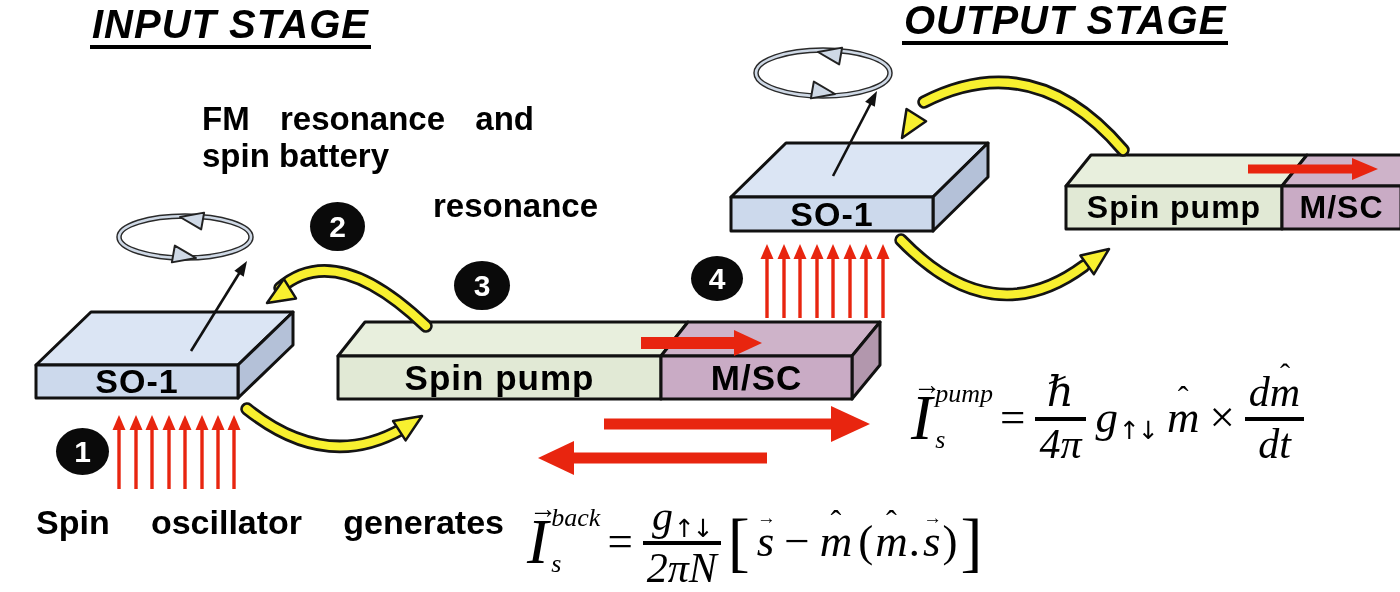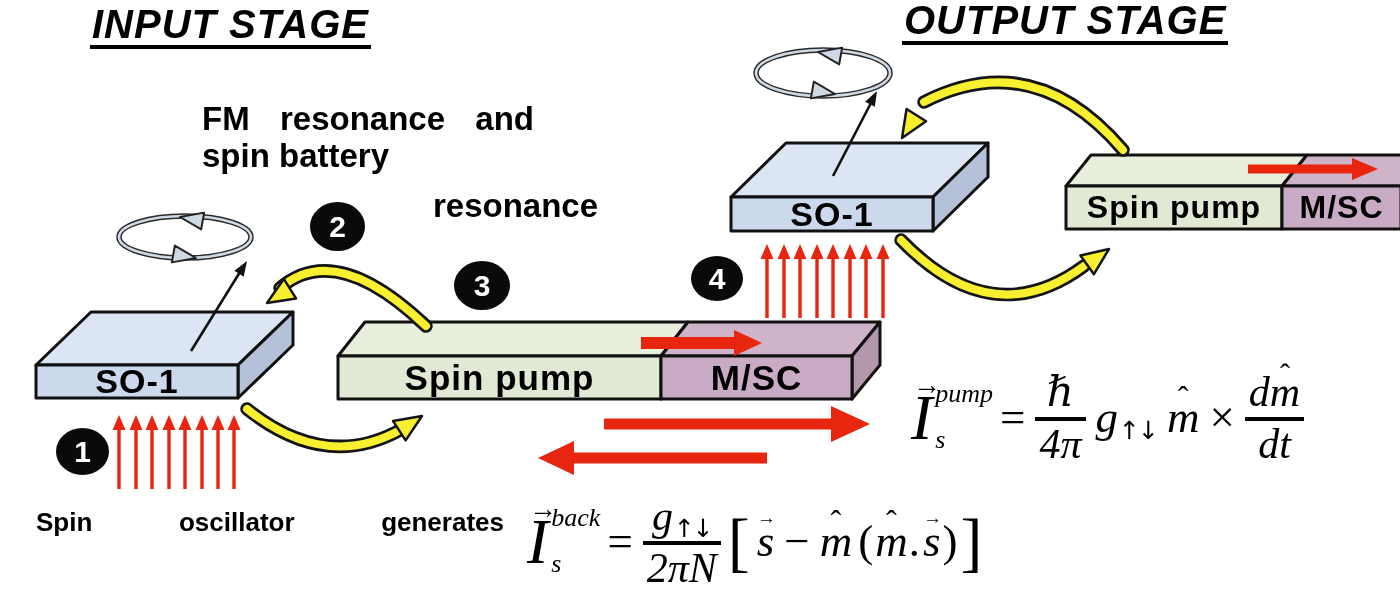--- a/index.html
+++ b/index.html
@@ -24,21 +24,21 @@
   .rhead{fill:var(--ribbon-blue);stroke:#222;stroke-width:2;stroke-linejoin:round;}
   .thin{stroke:#111;stroke-width:2.6;}
   .thead{fill:#111;}
 
   
   .abs{position:absolute;}
   .stage-title{font-size:40px;font-weight:bold;font-style:italic;letter-spacing:1px;
                border-bottom:4px solid #000;padding:0 2px 1px 2px;line-height:1.0;}
   .note{font-size:33px;font-weight:bold;line-height:37px;white-space:nowrap;}
   .note .jline{white-space:normal;text-align:justify;text-align-last:justify;}
-  .gen{font-size:26px;font-weight:bold;line-height:37px;white-space:nowrap;}
+  .gen{font-size:34px;font-weight:bold;line-height:37px;white-space:nowrap;}
   .gen .jline{white-space:normal;text-align:justify;text-align-last:justify;}
   .step-circle{position:absolute;background:var(--step-black);color:#fff;border-radius:50%;
                display:flex;align-items:center;justify-content:center;
                font-size:30px;font-weight:bold;}
   .blocklabel{position:absolute;font-weight:bold;text-align:center;letter-spacing:1px;}
 
   
   .eq{position:absolute;display:flex;align-items:center;color:#000;
       font-family:"Liberation Serif","DejaVu Serif",serif;font-style:italic;
       font-size:45px;line-height:1.05;}

